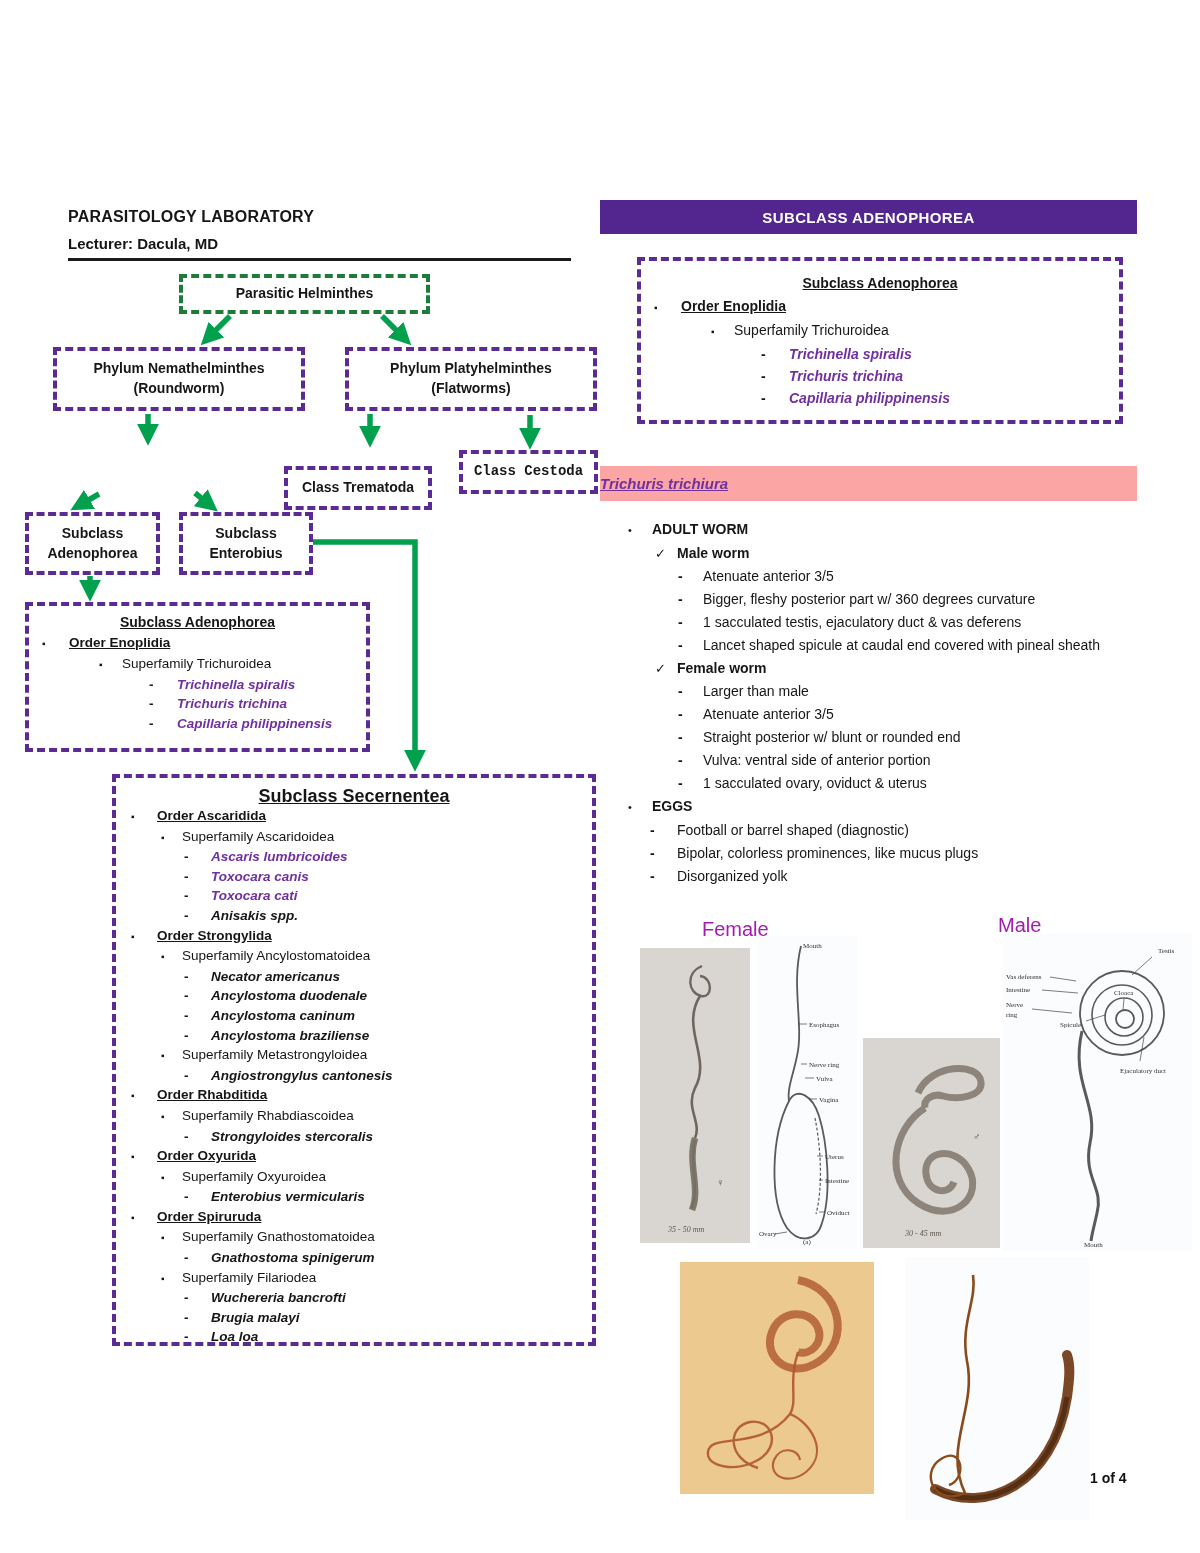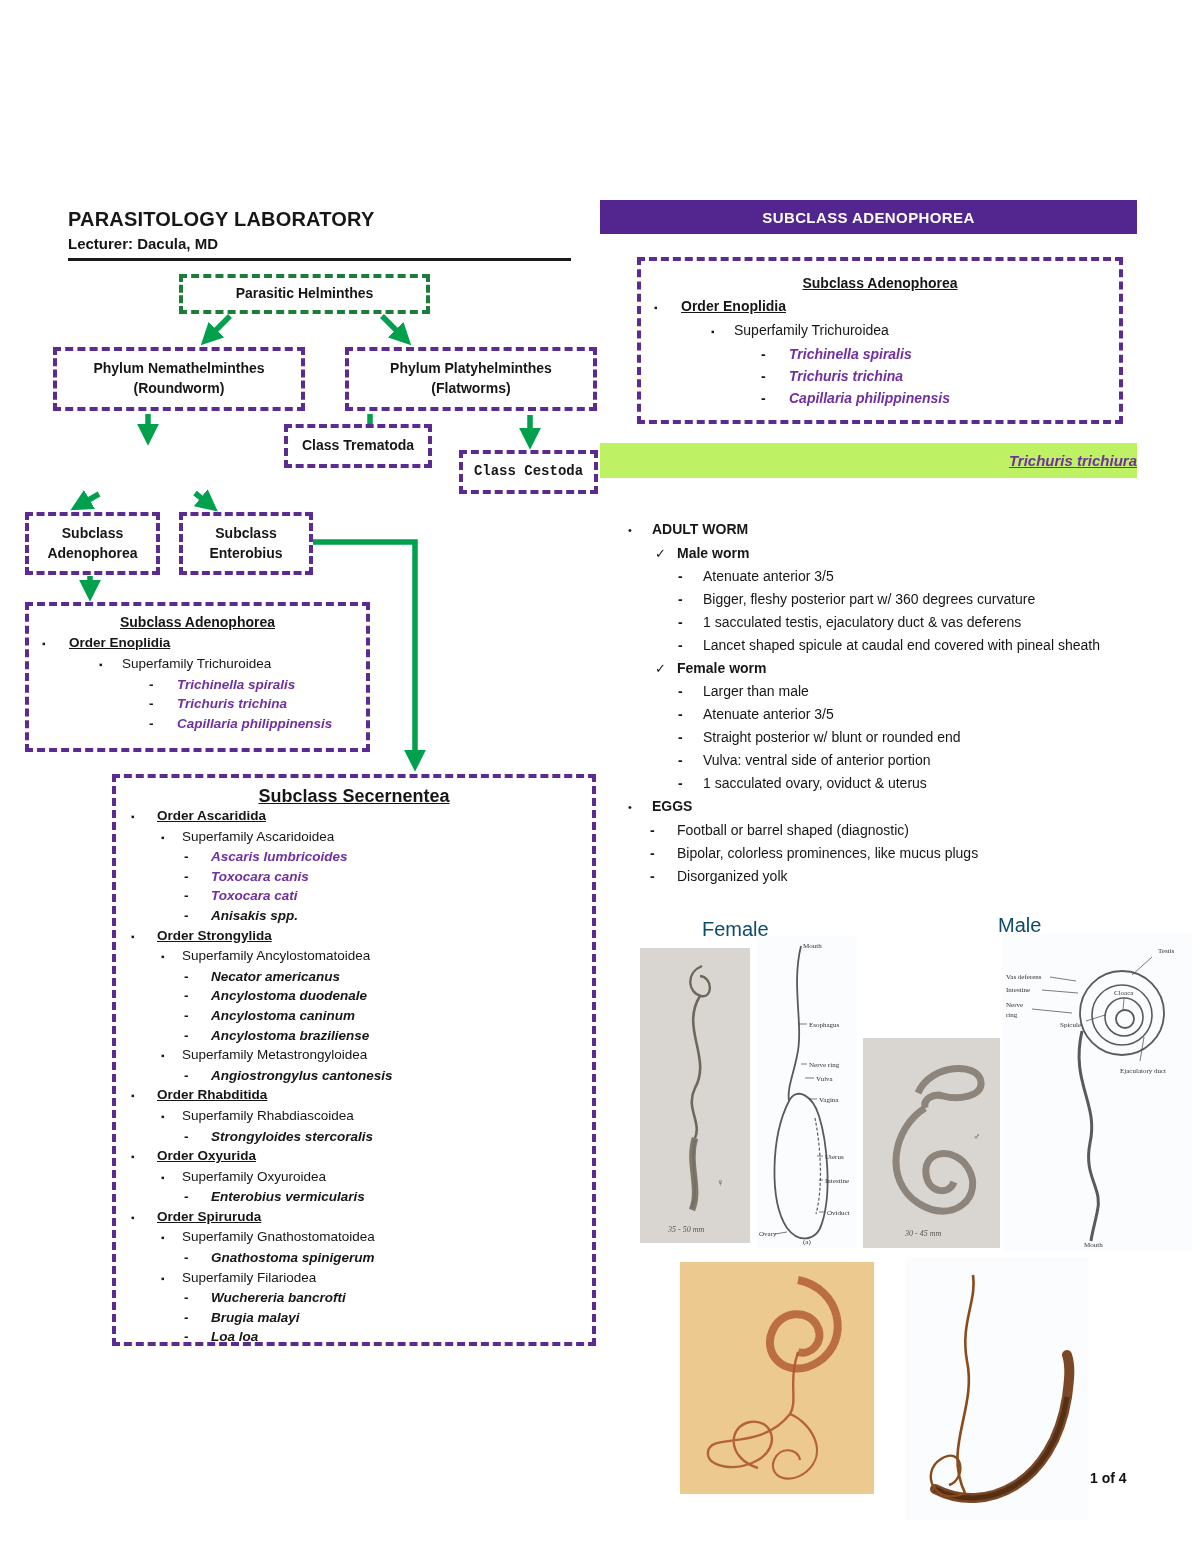--- a/index.html
+++ b/index.html
@@ -1,21 +1,21 @@
 <!DOCTYPE html>
 <html><head>
 <meta charset="utf-8">
 <style>
   html,body{margin:0;padding:0;background:#fff;}
   .page{position:relative;width:1200px;height:1553px;background:#fff;overflow:hidden;
         font-family:"Liberation Sans",sans-serif;color:#161616;}
   .abs{position:absolute;}
 
   
-  .doc-title{position:absolute;left:68px;top:208px;font-size:20px;font-weight:bold;letter-spacing:.2px;}
+  .doc-title{position:absolute;left:68px;top:208px;font-size:16px;font-weight:bold;letter-spacing:.2px;}
   .doc-sub{position:absolute;left:68px;top:235px;font-size:15px;font-weight:bold;}
   .rule{position:absolute;left:68px;top:258px;width:503px;height:3px;background:#1a1a1a;}
 
   
   .fc{position:absolute;border:4px dashed #5b2b93;background:#fff;display:flex;flex-direction:column;
       align-items:center;justify-content:center;text-align:center;font-weight:bold;font-size:14px;line-height:1.4;}
   .fc.green{border-color:#1d7c39;}
 
   
   .dbox{position:absolute;border:4px dashed #5b2b93;background:#fff;box-sizing:border-box;}
@@ -41,36 +41,36 @@
   .adn .l3{padding-left:120px;} .adn .l3 .mk{width:28px;font-weight:bold;}
   .adn-left .bx-title{line-height:21px;margin-top:6px;}
   .adn-left .ln{line-height:19.8px;font-size:13.5px;}
   .adn-right .bx-title{line-height:24px;margin-top:10px;}
   .adn-right .ln{line-height:22px;}
 
   
   .hdr1{position:absolute;left:600px;top:200px;width:537px;height:34px;background:#53258e;
         display:flex;align-items:center;justify-content:center;color:#fff;font-weight:bold;
         font-size:15px;letter-spacing:.4px;}
-  .hdr2{position:absolute;left:600px;top:443px;width:537px;height:35px;background:#bef264;
-        display:flex;align-items:center;justify-content:flex-end;}
+  .hdr2{position:absolute;left:600px;top:466px;width:537px;height:35px;background:#fca5a5;
+        display:flex;align-items:center;justify-content:flex-start;}
   .hdr2-text{color:#7030a0;font-weight:bold;font-style:italic;text-decoration:underline;font-size:15px;}
 
   
   .blt{position:absolute;left:600px;top:518px;width:565px;font-size:14px;}
   .bln{display:flex;align-items:baseline;line-height:23px;}
   .bA .mk{margin-left:28px;width:24px;font-size:11px;}
   .bA .tx{font-weight:bold;}
   .bB .mk{margin-left:55px;width:22px;font-size:13px;}
   .bB .tx{font-weight:bold;}
   .bC .mk{margin-left:78px;width:25px;font-weight:bold;}
   .bE .mk{margin-left:50px;width:27px;font-weight:bold;}
 
   
-  .figlabel{position:absolute;font-size:20px;color:#0c4a6e;}
+  .figlabel{position:absolute;font-size:20px;color:#a21caf;}
   .fig{position:absolute;overflow:hidden;}
   .fig svg{display:block;}
   .photo-gray{background:#d9d6d1;}
   .photo-tan{background:#ecc98f;}
   .photo-white{background:#fbfcfd;}
   .tinylabel{font-size:7px;fill:#333;font-family:"Liberation Serif",serif;}
   .cap{font-size:8px;fill:#5c554b;font-style:italic;font-family:"Liberation Serif",serif;}
 
   .footer{position:absolute;left:1090px;top:1470px;font-size:14px;font-weight:bold;color:#111;}
 </style>
@@ -106,21 +106,21 @@
     <span>Parasitic Helminthes</span>
   </div>
   <div class="fc" style="left:45px;top:347px;width:244px;height:56px;margin-left:8px;">
     <span>Phylum Nemathelminthes</span>
     <span>(Roundworm)</span>
   </div>
   <div class="fc" style="left:345px;top:347px;width:244px;height:56px;text-align:right;">
     <span>Phylum Platyhelminthes</span>
     <span>(Flatworms)</span>
   </div>
-  <div class="fc" style="left:284px;top:424px;width:140px;height:36px;text-align:right;">
+  <div class="fc" style="left:284px;top:466px;width:140px;height:36px;text-align:right;">
     <span>Class Trematoda</span>
   </div>
   <div class="fc" style="left:459px;top:450px;width:131px;height:36px;font-family:Liberation Mono, monospace;">
     <span>Class Cestoda</span>
   </div>
   <div class="fc" style="left:25px;top:512px;width:127px;height:55px;">
     <span>Subclass</span>
     <span>Adenophorea</span>
   </div>
   <div class="fc" style="left:179px;top:512px;width:126px;height:55px;">

